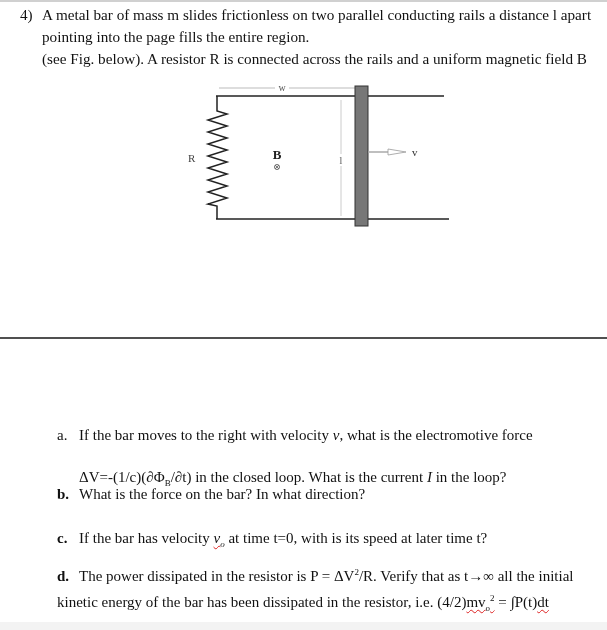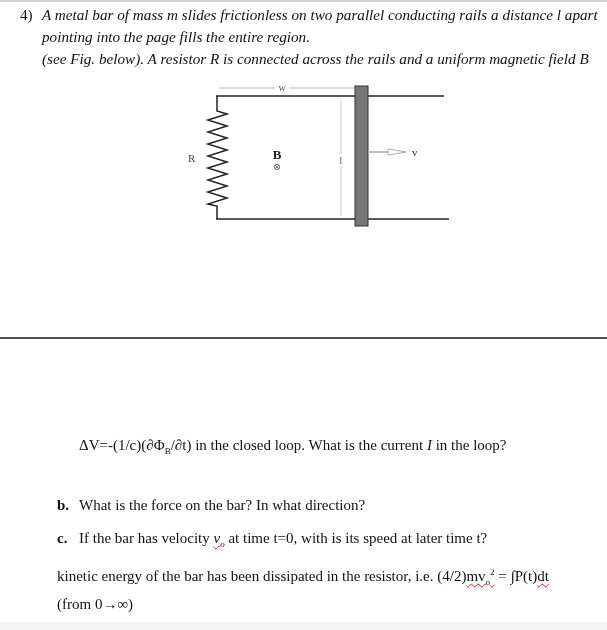--- a/index.html
+++ b/index.html
@@ -1,21 +1,21 @@
 <!DOCTYPE html>
 <html><head>
 <meta charset="utf-8">
 <style>
   html, body { margin:0; padding:0; background:#ffffff; }
   body { width:607px; height:630px; position:relative; overflow:hidden;
          font-family:"Liberation Serif", serif; color:#111; }
   .top-border { position:absolute; left:0; top:0; width:607px; height:2px; background:#d0d0d0; }
   .problem { position:absolute; left:20px; top:4px; width:580px; font-size:15.2px; line-height:22px; }
   .problem .num { position:absolute; left:0; top:0; }
-  .problem .body { margin-left:22px;font-style:italic; }
+  .problem .body { margin-left:22px; }
   .figure { position:absolute; left:0; top:0; width:607px; height:330px; }
   .sep { position:absolute; left:0; top:337px; width:607px; height:2px; background:#505050; }
   .q { position:absolute; font-size:15px; line-height:22px; }
   .q .lbl { display:inline-block; width:22px; }
   .q-b .lbl, .q-d .lbl { font-weight:bold; }
   .q-c .lbl { font-weight:bold; }
   .ital { font-style:italic; }
   .squig { text-decoration: underline wavy #d22; text-decoration-thickness:1px; text-underline-offset:2px;text-align:right; }
   .bottom-fade { position:absolute; left:0; top:622px; width:607px; height:8px; background:#f3f3f3; }
 </style>
@@ -61,34 +61,40 @@
   <g>
     <line x1="368" y1="152" x2="390" y2="152" stroke="#aaa" stroke-width="1.5"></line>
     <polygon points="388,149 406,152 388,155" fill="#fff" stroke="#999" stroke-width="0.8"></polygon>
   </g>
   <text x="412" y="156" font-family="Liberation Serif, serif" font-size="11" fill="#333">v</text>
 </svg>
 
 <div class="sep"></div>
 
 <div class="q q-a" style="left:57px; top:424px; width:540px;">
-  <div style="margin-left:22px; margin-top:10px;">
+  <div>
+    <span class="lbl">a.</span><span>If the bar moves to the right with velocity </span><span class="ital">v</span><span>, what is the electromotive force</span>
+  </div>
+  <div style="margin-left:22px; margin-top:20px;">
     <span>ΔV=-(1/c)(∂Φ</span><sub style="font-size:9px">B</sub><span>/∂t) in the closed loop. What is the current </span><span class="ital">I</span><span> in the loop?</span>
   </div>
 </div>
 
-<div class="q q-b" style="left:57px; top:494px; width:540px;">
+<div class="q q-b" style="left:57px; top:483px; width:540px;">
   <span class="lbl">b.</span><span>What is the force on the bar? In what direction?</span>
 </div>
 
 <div class="q q-c" style="left:57px; top:527px; width:540px;">
   <span class="lbl">c.</span><span>If the bar has velocity </span><span class="ital squig"><span>v</span><sub style="font-size:9px">o</sub></span><span> at time t=0, with is its speed at later time t?</span>
 </div>
 
 <div class="q q-d" style="left:57px; top:561px; width:545px;">
+  <div>
+    <span class="lbl">d.</span><span>The power dissipated in the resistor is P = ΔV</span><sup style="font-size:9px">2</sup><span>/R. Verify that as t→∞ all the initial</span>
+  </div>
   <div>
     <span>kinetic energy of the bar has been dissipated in the resistor, i.e. (4/2)</span><span class="squig"><span>mv</span><sub style="font-size:9px">o</sub><sup style="font-size:9px">2</sup></span><span> = ∫P(t)</span><span class="squig">dt</span>
   </div>
   <div>
     <span>(from 0→∞)</span>
   </div>
 </div>
 
 <div class="bottom-fade"></div>
 

